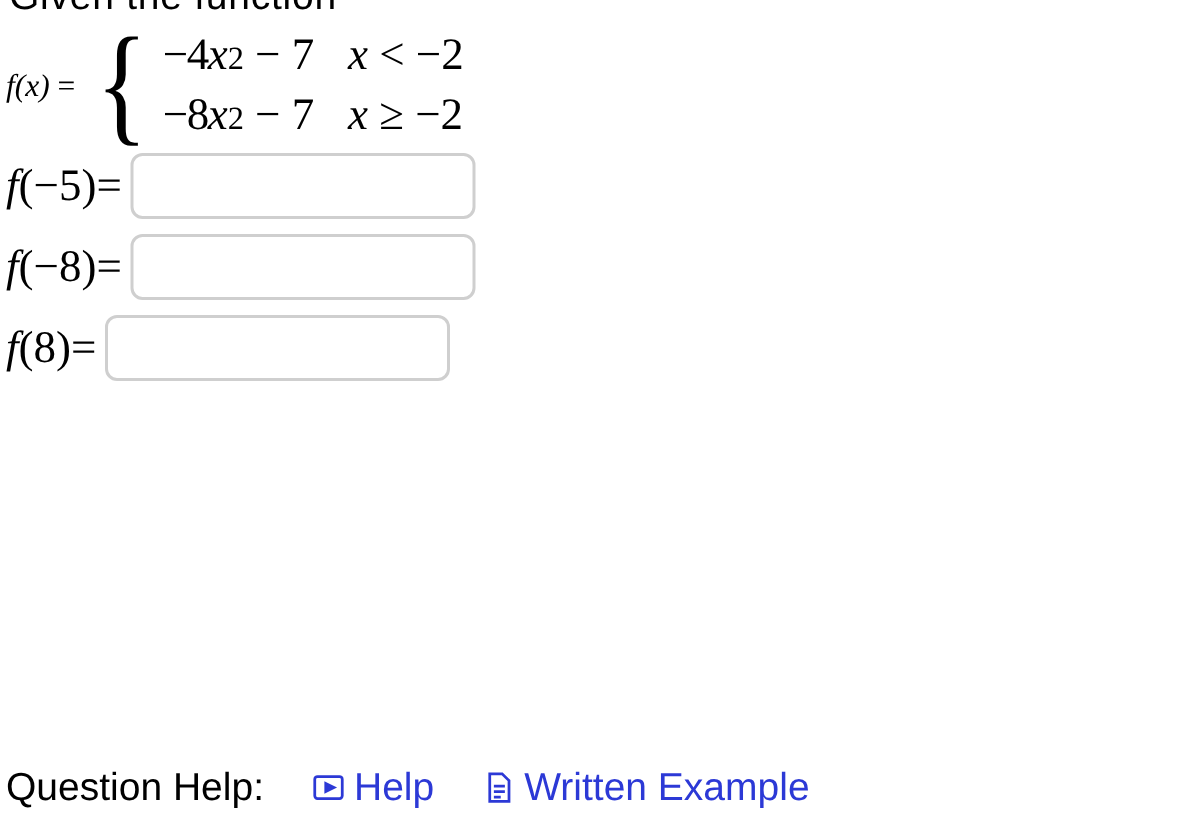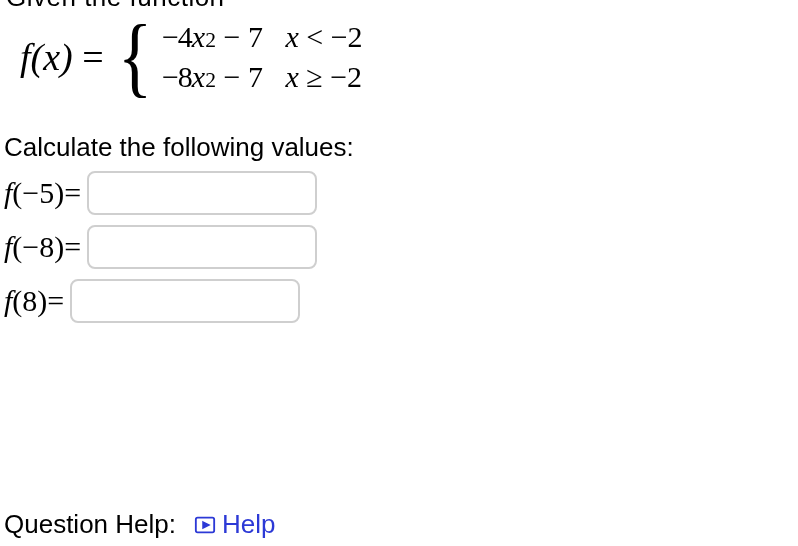--- a/index.html
+++ b/index.html
@@ -26,22 +26,21 @@
       display: flex;
       align-items: center;
       margin-top: 20px;
       margin-left: 4px;
       font-family: 'Times New Roman', serif;
       font-size: 30px;
     }
     .math-italic { font-style: italic; font-family: 'Times New Roman', serif; }
     .fx-label {
       font-family: 'Times New Roman', serif;
-      font-size: 38px;
-      margin-left: 16px;
+      font-size: 21px;
     }
     .brace {
       font-family: 'Times New Roman', serif;
       font-size: 88px;
       line-height: 0.8;
       margin: 0 6px 0 10px;
       transform: scaleX(0.82);
       display: inline-block;
     }
     .pieces { display: flex; flex-direction: column; gap: 6px; }
@@ -67,21 +66,21 @@
     }
     .help-row {
       position: absolute;
       bottom: 6px;
       left: 4px;
       display: flex;
       align-items: center;
       font-size: 26px;
       font-family: Arial, sans-serif;
       color: #000;
-      gap: 18px;
+      gap: 32px;
     }
     .help-link { display: inline-flex; align-items: center; gap: 6px; color: #2c39d6; text-decoration: none; cursor: pointer; }
     .icon-box { width: 22px; height: 22px; display: inline-flex; align-items: center; justify-content: center; }
     .icon-box svg { width: 22px; height: 22px; }
     .minus { letter-spacing: -1px; }
   </style>
 </head>
 <body>
 
 <div class="container">
@@ -97,21 +96,20 @@
     <div class="pieces">
       <div class="piece-line">
         <span class="minus">−4</span><span class="math-italic">x</span><span class="sup">2</span><span> − 7</span><span>   </span><span class="math-italic">x</span><span> &lt; </span><span>−2</span>
       </div>
       <div class="piece-line">
         <span class="minus">−8</span><span class="math-italic">x</span><span class="sup">2</span><span> − 7</span><span>   </span><span class="math-italic">x</span><span> ≥ </span><span>−2</span>
       </div>
     </div>
   </div>
 
-  <div class="calc-label">Calculate the following values:</div>
 
   <div class="inputs-block">
     <div class="input-row">
       <span class="math-italic">f</span>
         <span>(−5)</span>
         <span> = </span>
       <input class="answer-input" type="text" style="">
     </div>
     <div class="input-row">
       <span class="math-italic">f</span>
@@ -131,15 +129,26 @@
     <span>Question Help:</span>
     <a class="help-link">
       <span class="icon-box">
         <svg viewBox="0 0 24 24" fill="none" stroke="#2c39d6" stroke-width="2">
           <rect x="2" y="4" width="20" height="16" rx="2"></rect>
           <polygon points="10,9 16,12 10,15" fill="#2c39d6"></polygon>
         </svg>
       </span>
       <span>Help</span>
     </a>
+    <a class="help-link">
+      <span class="icon-box">
+        <svg viewBox="0 0 24 24" fill="none" stroke="#2c39d6" stroke-width="2">
+          <path d="M6 2h9l5 5v15H6z"></path>
+          <line x1="9" y1="11" x2="17" y2="11"></line>
+          <line x1="9" y1="15" x2="17" y2="15"></line>
+          <line x1="9" y1="19" x2="14" y2="19"></line>
+        </svg>
+      </span>
+      <span>Written Example</span>
+    </a>
   </div>
 
 </div>
 
 </body></html>

